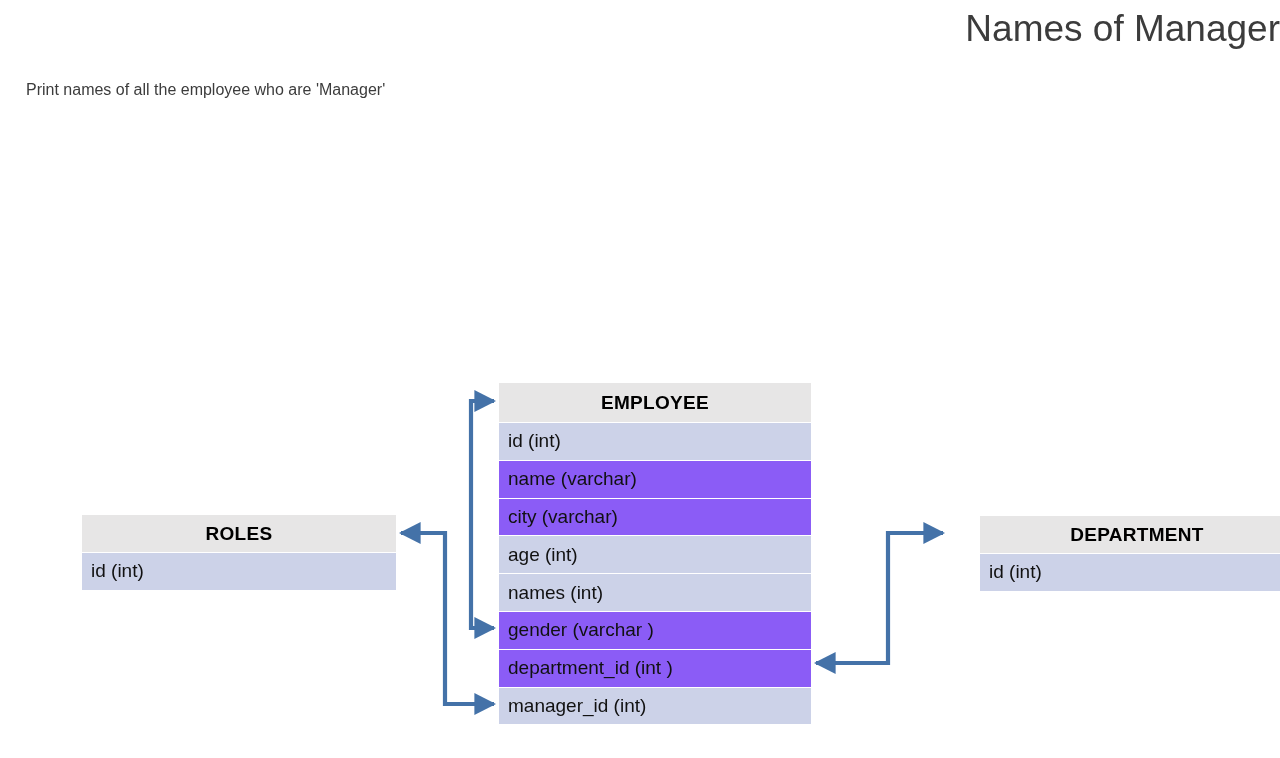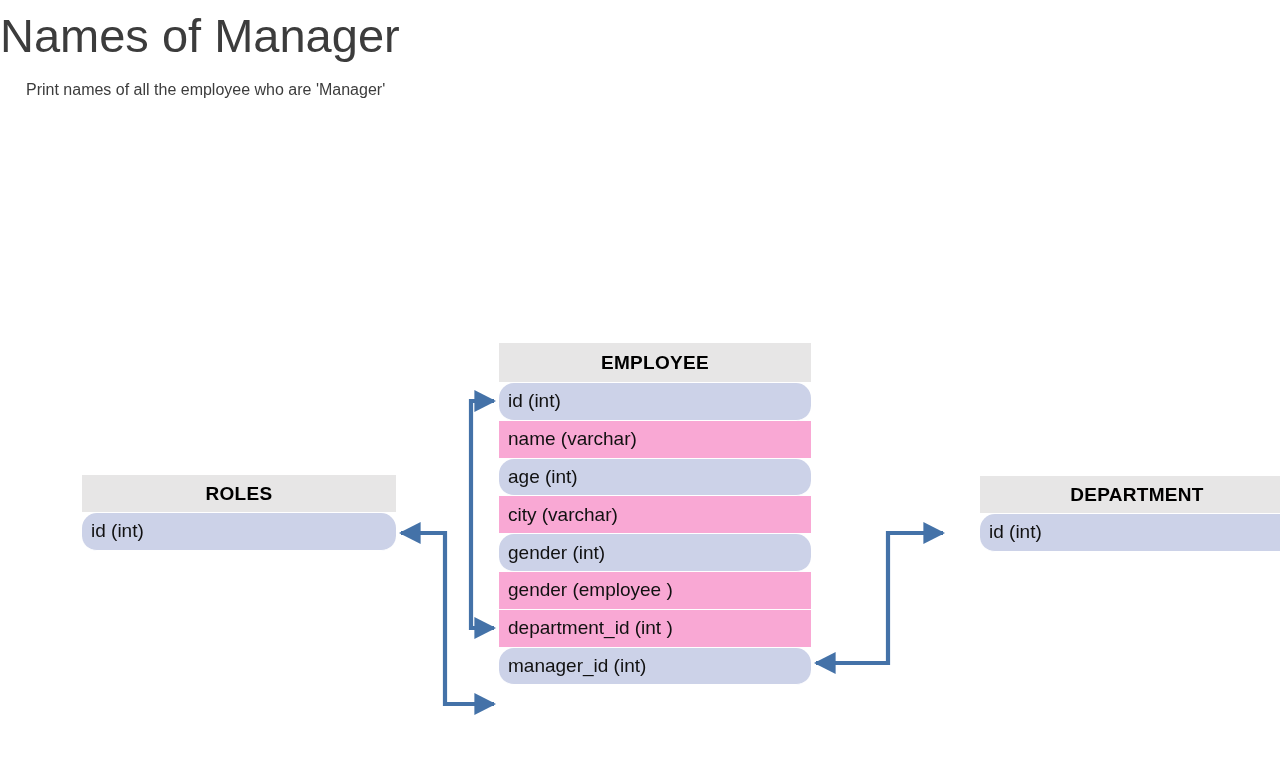--- a/index.html
+++ b/index.html
@@ -22,22 +22,22 @@
     width: 1280px;
     height: 758px;
   }
 
   
   #page-title {
     position: absolute;
     left: 0;
     top: 8px;
     width: 1280px;
-    text-align: left;
-    font-size: 47px;
+    text-align: right;
+    font-size: 37px;
     font-weight: 400;
     color: #3c3c3c;
     letter-spacing: 0px;
     white-space: nowrap;
   }
   #page-subtitle {
     position: absolute;
     left: 26px;
     top: 81px;
     font-size: 16px;
@@ -51,31 +51,32 @@
     position: absolute;
     box-sizing: border-box;
   }
   .er-table-header {
     text-align: center;
     font-weight: bold;
     color: #000000;
     background: #e7e6e6;
     box-sizing: border-box;
     letter-spacing: 0.3px;
+    margin-top: 40px;
   }
   .er-row {
     box-sizing: border-box;
     color: #111111;
     display: flex;
     align-items: center;
     padding-left: 9px;
     border-bottom: 1.5px solid #ffffff;
   }
-  .er-row.odd  { background: #ccd2e8; border-radius: 15px; }
-  .er-row.even { background: #f9a8d4; }
+  .er-row.odd  { background: #ccd2e8; }
+  .er-row.even { background: #8b5cf6; }
 
   
   #table-employee {
     left: 499px;
     top: 343px;
     width: 312px;
   }
   #table-employee .er-table-header {
     height: 40px;
     line-height: 40px;
@@ -158,24 +159,24 @@
 
     <g>
       <path d="M 816 663 L 888 663 L 888 533 L 943 533" fill="none" stroke="#4472a8" stroke-width="4.2" stroke-linejoin="miter" stroke-linecap="butt" marker-start="url(#arrowStart)" marker-end="url(#arrowEnd)"></path>
     </g>
   </svg>
 
   <div class="er-table" id="table-employee">
     <div class="er-table-header">EMPLOYEE</div>
     <div class="er-row odd">id (int)</div>
     <div class="er-row even">name (varchar)</div>
+    <div class="er-row even">city (varchar)</div>
     <div class="er-row odd">age (int)</div>
-    <div class="er-row even">city (varchar)</div>
-    <div class="er-row odd">gender (int)</div>
-    <div class="er-row even">gender (employee )</div>
+    <div class="er-row odd">names (int)</div>
+    <div class="er-row even">gender (varchar )</div>
     <div class="er-row even">department_id (int )</div>
     <div class="er-row odd">manager_id (int)</div>
   </div>
 
   <div class="er-table" id="table-roles">
     <div class="er-table-header">ROLES</div>
     <div class="er-row odd">id (int)</div>
   </div>
 
   <div class="er-table" id="table-department">

